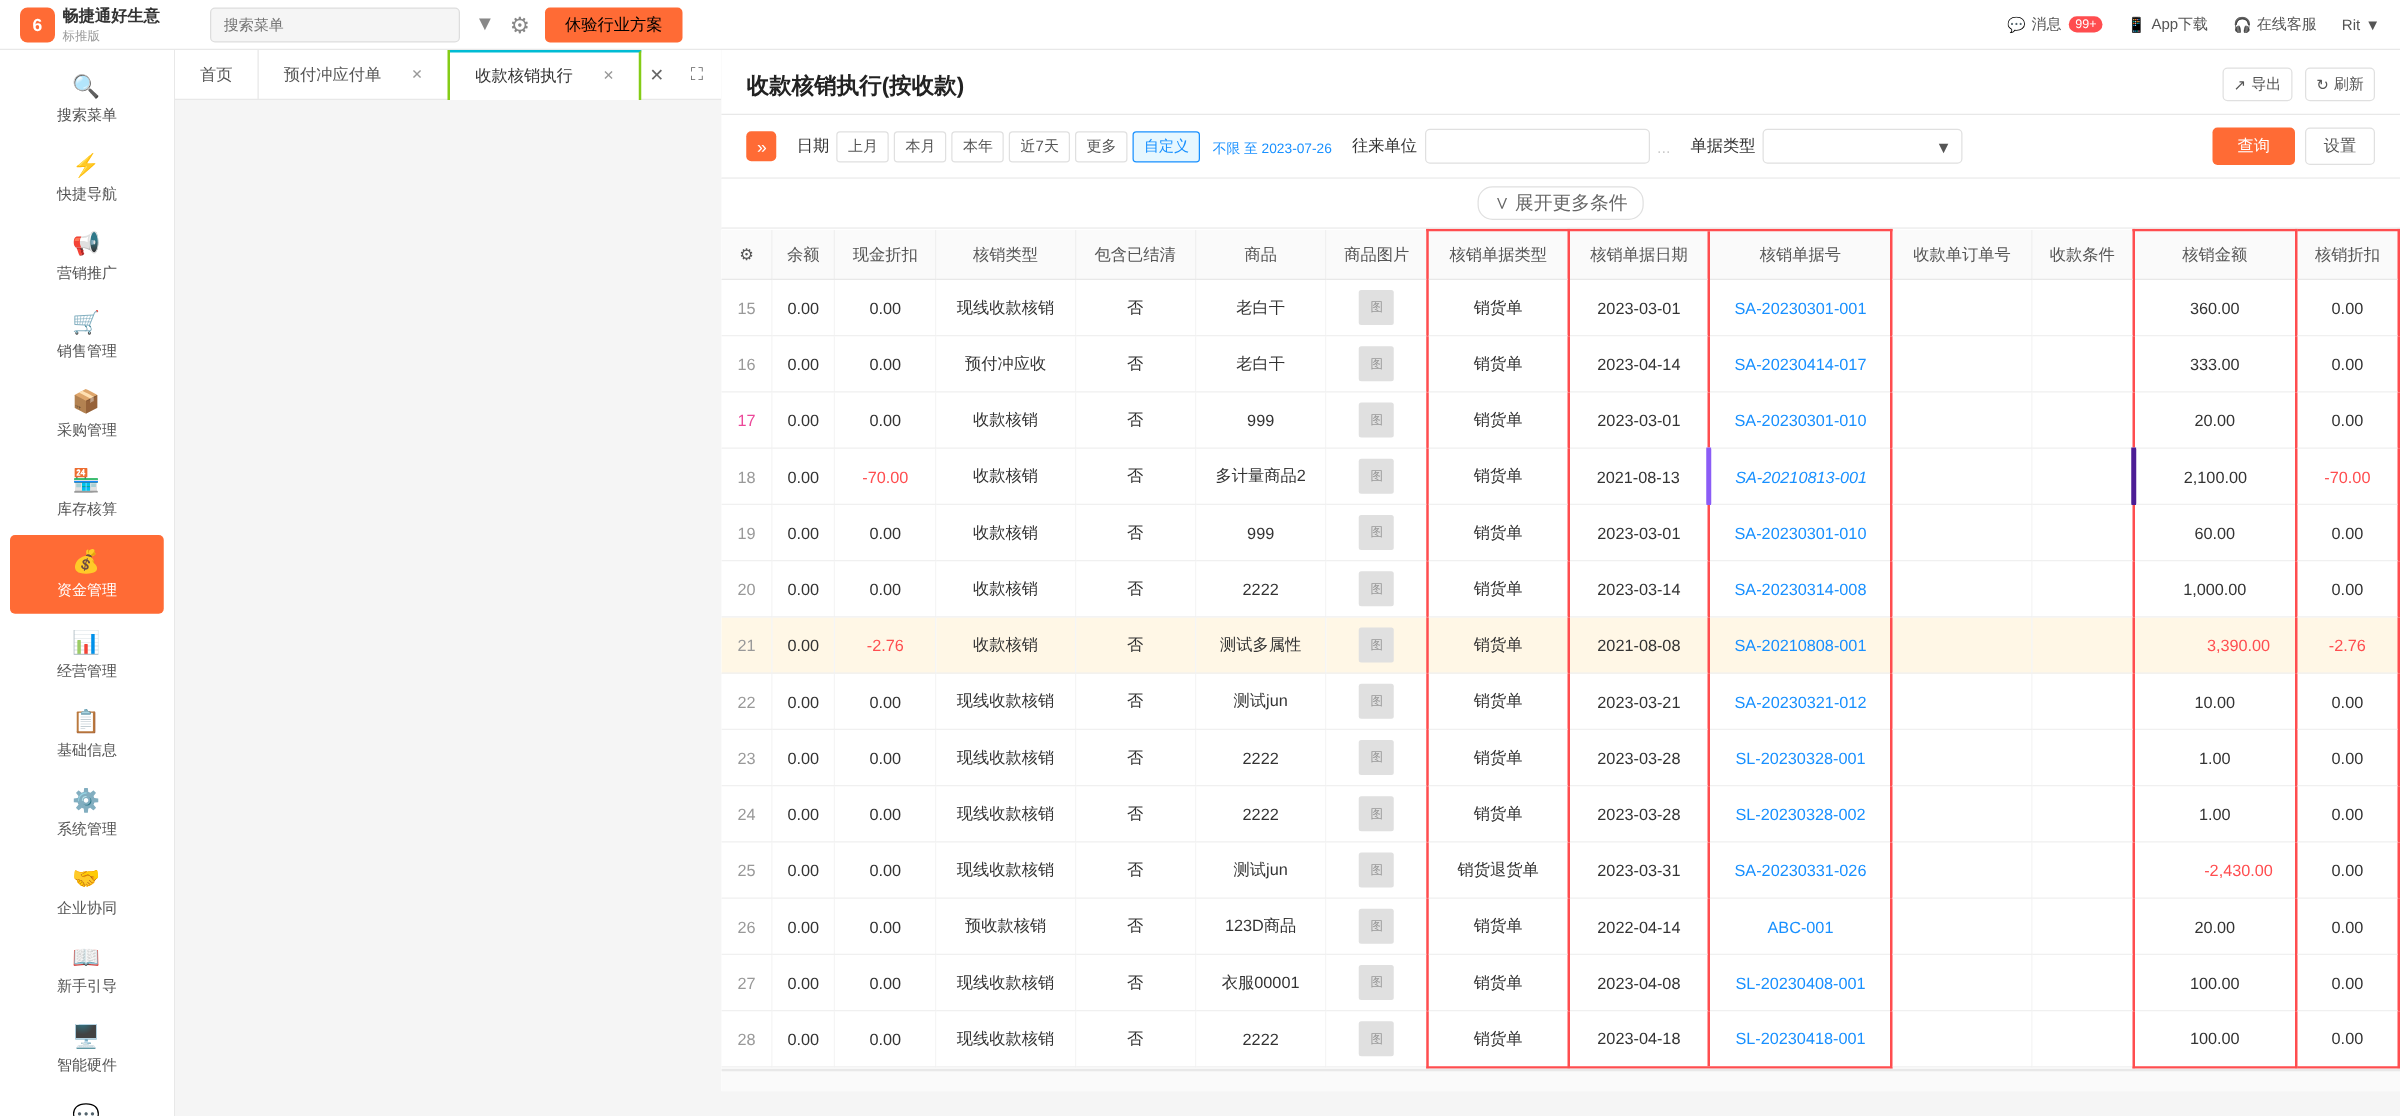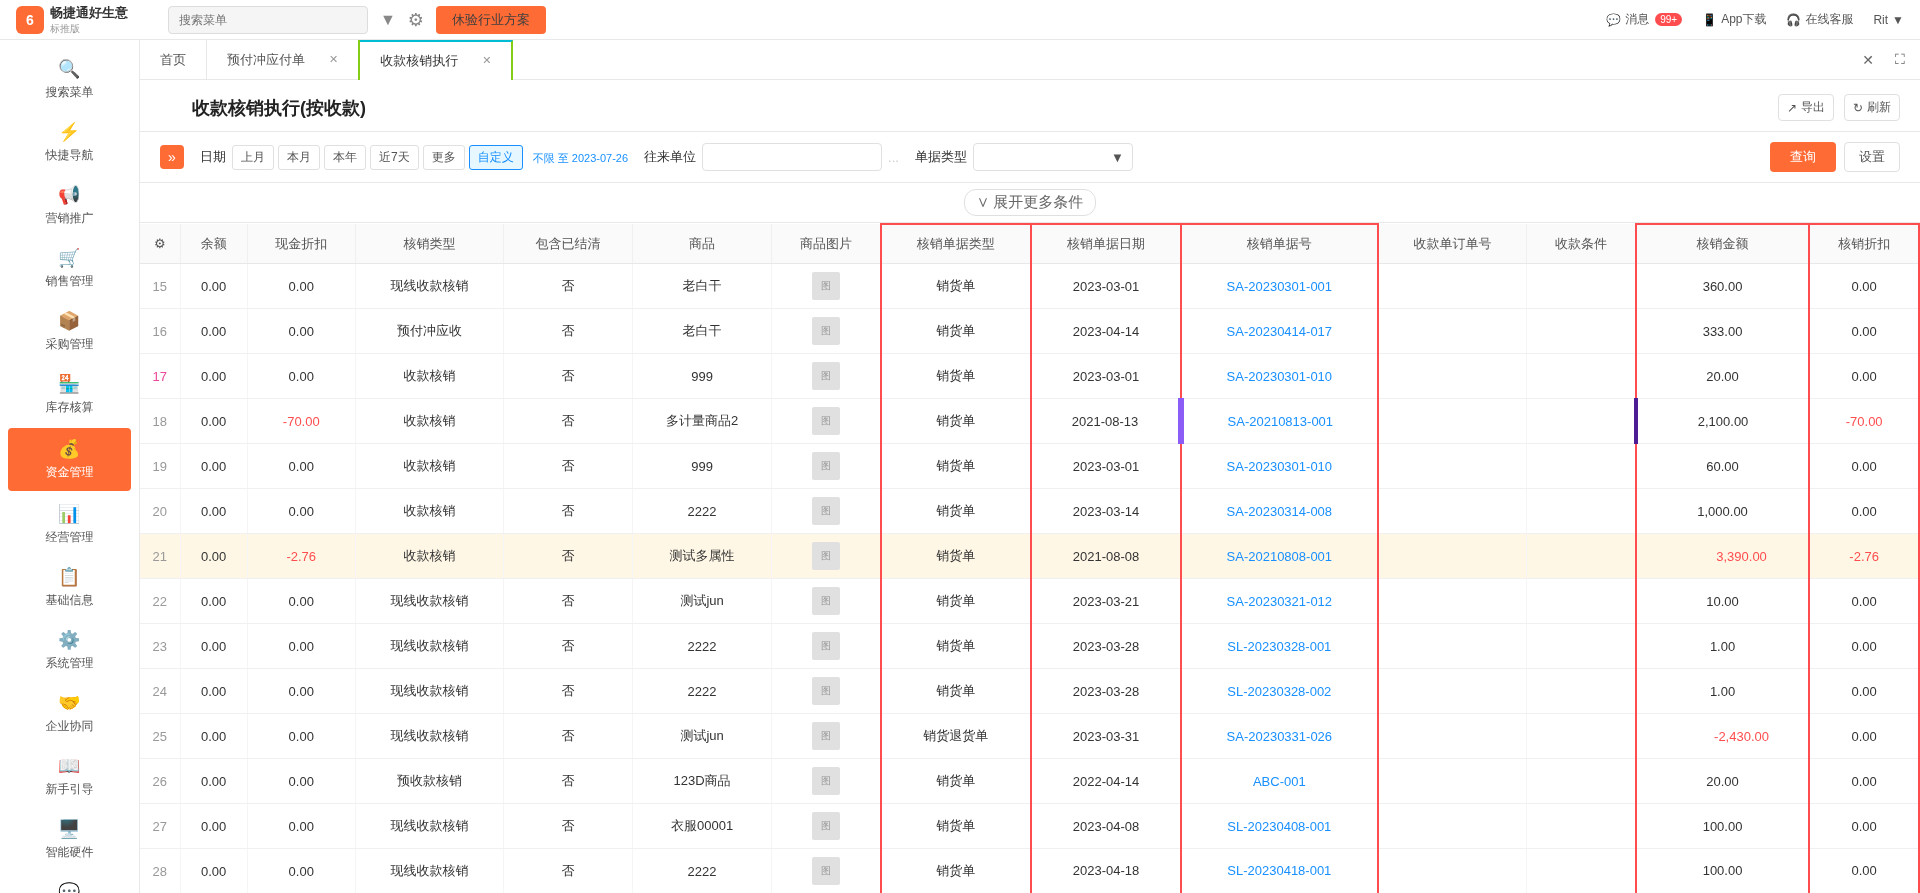--- a/index.html
+++ b/index.html
@@ -38,21 +38,21 @@
       border-radius: 4px;
       padding: 0 10px;
       font-size: 12px;
       color: #999;
       max-width: 200px;
     }
     .top-bar-btn {
       height: 28px;
       padding: 0 16px;
       background: #ff6b35;
-      color: #404040;
+      color: #000000;
       border: none;
       border-radius: 4px;
       cursor: pointer;
       font-size: 13px;
     }
     .top-bar-right {
       margin-left: auto;
       display: flex;
       align-items: center;
       gap: 20px;
@@ -89,21 +89,21 @@
       padding: 10px 0;
       cursor: pointer;
       color: #555;
       font-size: 12px;
       gap: 4px;
     }
     .sidebar-item.active { background: #ff6b35; color: #fff; border-radius: 4px; margin: 2px 8px; }
     .sidebar-icon { font-size: 18px; }
 
     
-    .content-area { flex: 1; display: flex; flex-direction: column; overflow: hidden; }
+    .content-area { flex: 1; display: flex; flex-direction: row; overflow: hidden; }
 
     
     .tab-bar {
       height: 40px;
       background: #fff;
       border-bottom: 1px solid #e8e8e8;
       display: flex;
       align-items: center;
       padding: 0 0 0 0;
     }
@@ -159,21 +159,21 @@
 
     
     .page-header {
       background: #fff;
       padding: 14px 20px 10px;
       display: flex;
       align-items: center;
       justify-content: space-between;
       border-bottom: 1px solid #e8e8e8;
     }
-    .page-title { font-size: 18px; font-weight: 600; color: #222; margin-left: 32px; }
+    .page-title { font-size: 18px; font-weight: 600; color: #222; }
     .page-header-actions { display: flex; gap: 10px; }
     .header-action-btn {
       display: flex; align-items: center; gap: 4px;
       font-size: 12px; color: #555; cursor: pointer; padding: 4px 8px;
       border: 1px solid #e0e0e0; border-radius: 4px; background: #fff;
     }
 
     
     .filter-bar {
       background: #fff;
@@ -563,21 +563,21 @@
               <tr>
     <td style="color:#999;">18</td>
     <td>0.00</td>
     <td class="negative">-70.00</td>
     <td>收款核销</td>
     <td>否</td>
     <td>多计量商品2</td>
     <td><div style="width:28px;height:28px;background:#e0e0e0;border-radius:2px;display:inline-flex;align-items:center;justify-content:center;font-size:10px;color:#999;">图</div></td>
     <td style="border-left: 2px solid #ff4d4f; border-right: 2px solid #ff4d4f;">销货单</td>
     <td style="border-left: 1px solid #f0f0f0; border-right: 1px solid #f0f0f0;">2021-08-13</td>
-    <td style="border-left: 6px solid #8b5cf6; border-right: 2px solid #ff4d4f;"><a class="link-text">SA-20210813-001</a></td>
+    <td style="border-left: 4px solid #8b5cf6; border-right: 2px solid #ff4d4f; font-style: italic;"><a class="link-text">SA-20210813-001</a></td>
     <td></td>
     <td></td>
     <td style="border-left: 4px solid #4c1d95; border-right: 2px solid #ff4d4f;" class="">2,100.00</td>
     <td style="border-left: 1px solid #f0f0f0; border-right: 2px solid #ff4d4f;" class="negative">-70.00</td>
   </tr>
               <tr>
     <td style="color:#999;">19</td>
     <td>0.00</td>
     <td class="">0.00</td>
     <td>收款核销</td>

